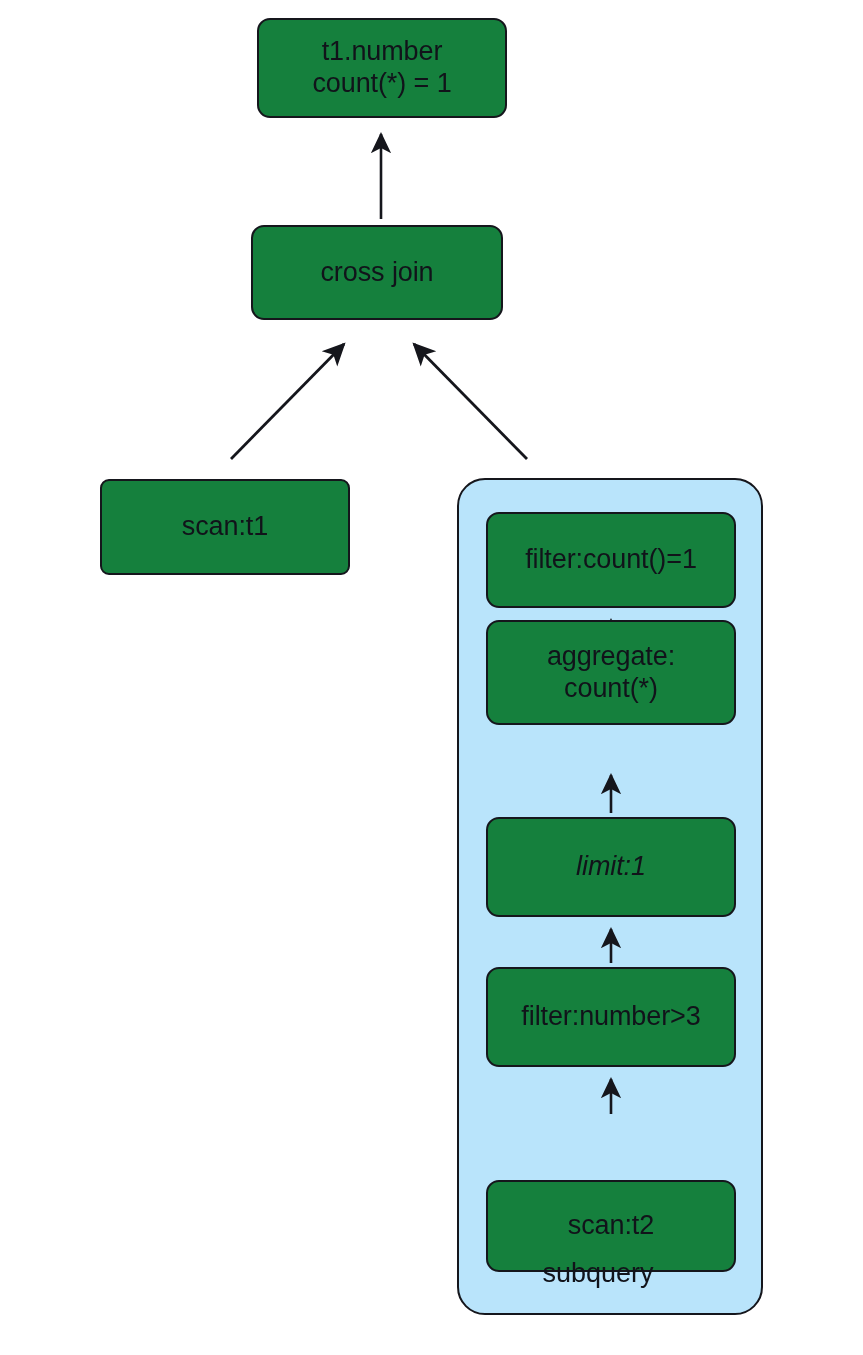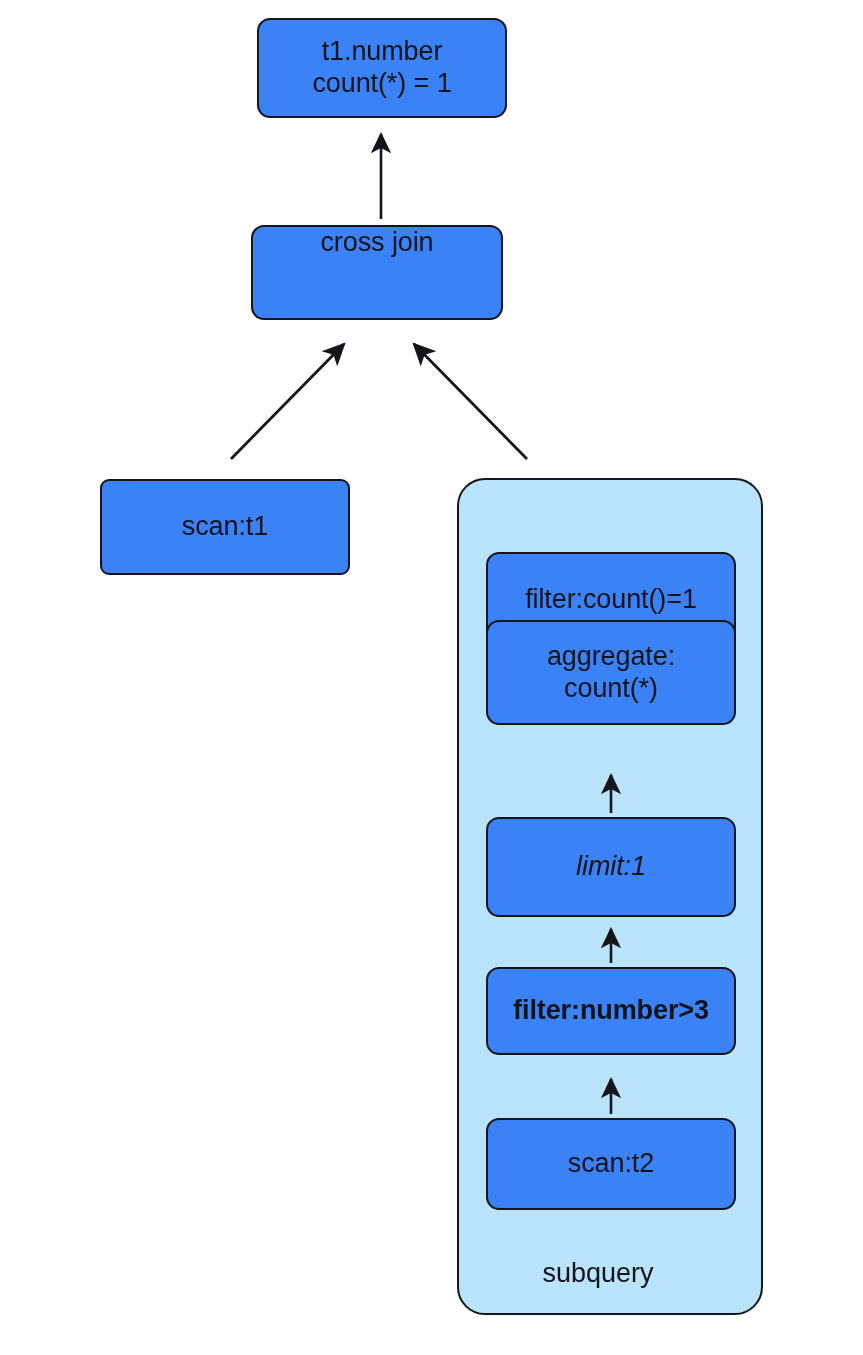--- a/index.html
+++ b/index.html
@@ -18,36 +18,36 @@
   #canvas {
     position: absolute;
     left: 0; top: 0;
     width: 863px;
     height: 1355px;
   }
   
   .node {
     position: absolute;
     box-sizing: border-box;
-    background: #3b82f6;
+    background: #15803d;
     border: 2.6px solid #15161c;
     border-radius: 13px;
     display: flex;
     align-items: center;
     justify-content: center;
     text-align: center;
     font-size: 27px;
     line-height: 1.17;
     letter-spacing: -0.1px;
     white-space: pre-line;
     z-index: 3;
   }
   
   #node-root      { left: 257px; top: 18px;  width: 250px; height: 100px; }
-  #node-crossjoin { left: 251px; top: 225px; width: 252px; height: 95px;  align-items: flex-start; }
+  #node-crossjoin { left: 251px; top: 225px; width: 252px; height: 95px;  align-items: flex-start; padding-top: 30px; }
   #node-scant1    { left: 100px; top: 479px; width: 250px; height: 96px; border-radius: 9px;  }
 
   
   #subquery-group {
     position: absolute;
     left: 457px;
     top: 478px;
     width: 306px;
     height: 837px;
     box-sizing: border-box;
@@ -61,25 +61,25 @@
     left: 457px;
     top: 1258px;
     width: 282px;
     text-align: center;
     font-size: 27px;
     color: #11131a;
     z-index: 4;
   }
   
   .inner { left: 486px; width: 250px; }
-  #node-filtercount { top: 512px;  height: 96px; margin-top: 40px;  }
+  #node-filtercount { top: 512px;  height: 96px;  }
   #node-aggregate   { top: 620px;  height: 105px; }
   #node-limit       { top: 817px;  height: 100px; font-style: italic; }
-  #node-filternum   { top: 967px;  height: 88px; font-weight: bold; }
-  #node-scant2      { top: 1118px; height: 92px; }
+  #node-filternum   { top: 967px;  height: 100px; }
+  #node-scant2      { top: 1180px; height: 92px; }
 
   
   #arrows {
     position: absolute;
     left: 0; top: 0;
     width: 863px;
     height: 1355px;
     z-index: 2;
     pointer-events: none;
   }

